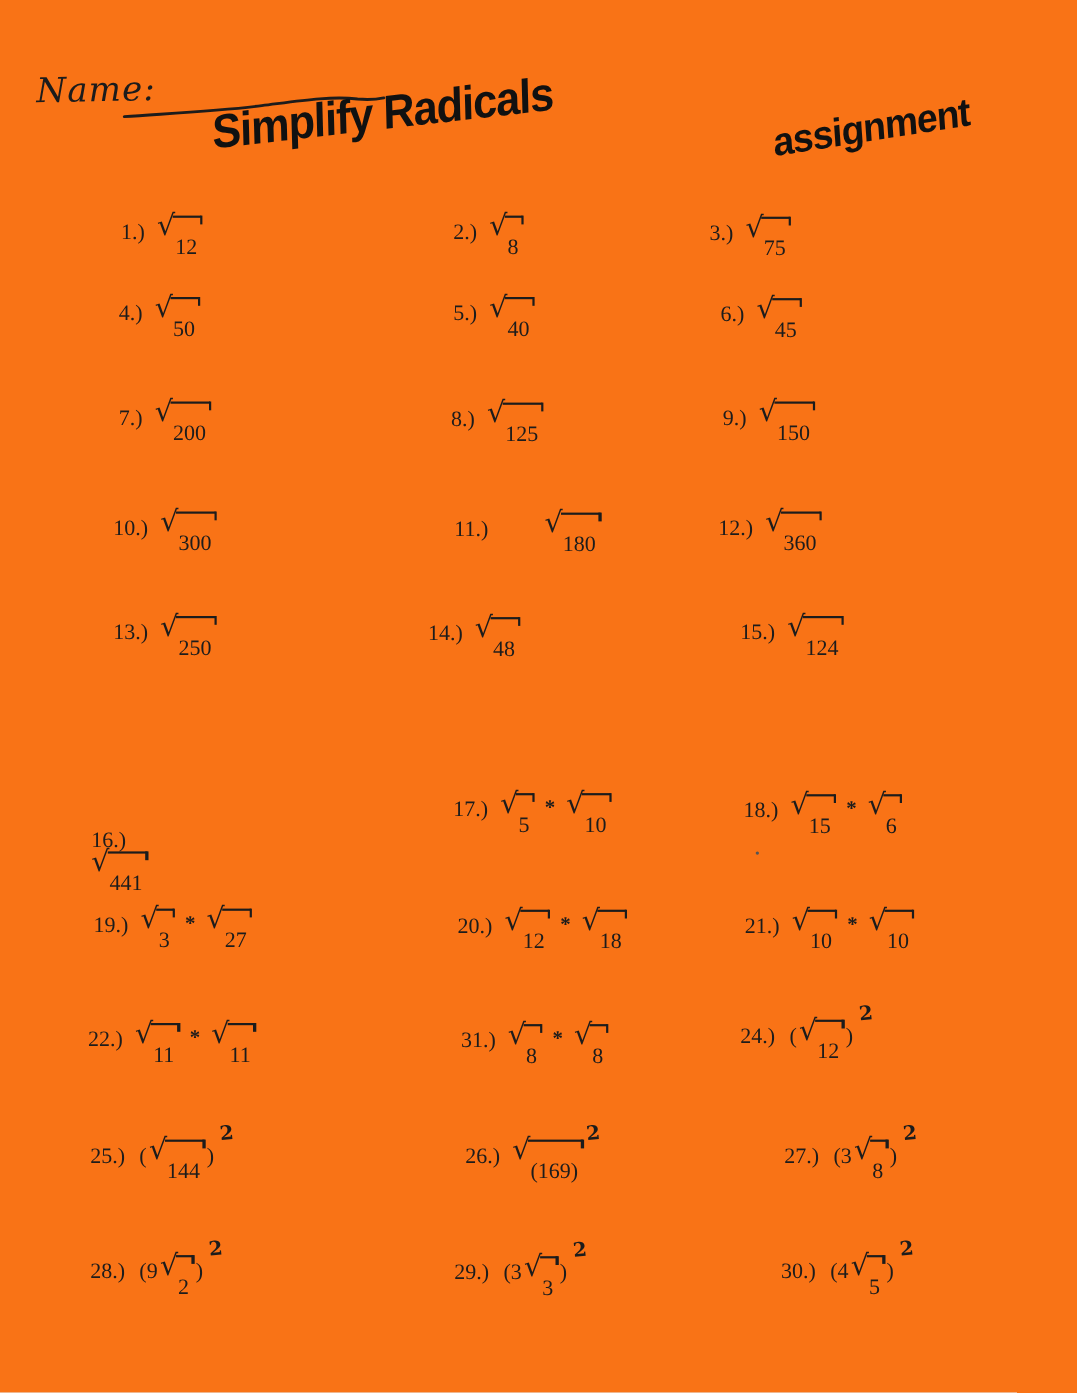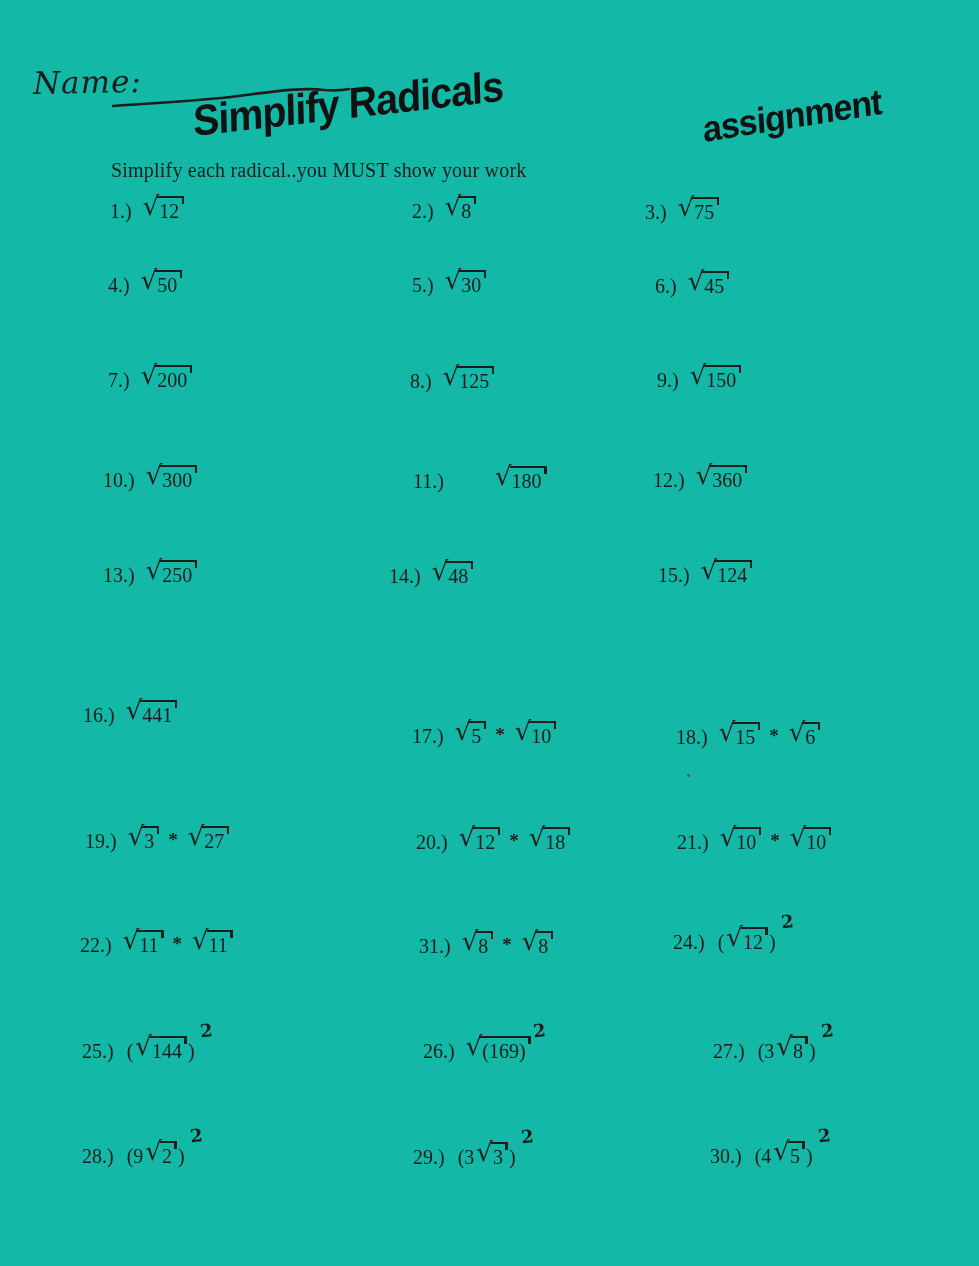--- a/index.html
+++ b/index.html
@@ -1,18 +1,18 @@
 <!DOCTYPE html>
 <html><head>
 <meta charset="utf-8">
 <style>
   html,body{margin:0;padding:0;background:#e8e8e6;}
   .page{
     position:relative;width:979px;height:1266px;margin:0 auto;
-    background:#14b8a6;color:#1c1c1c;overflow:hidden;
+    background:#f97316;color:#1c1c1c;overflow:hidden;
     font-family:"Liberation Serif",serif;
   }
   .name-label{
     position:absolute;left:33px;top:64px;
     font-family:"DejaVu Serif",serif;font-style:italic;
     font-size:31px;letter-spacing:1px;transform:rotate(-1deg);
   }
   .name-line{position:absolute;left:110px;top:82px;}
   .title{
     position:absolute;left:193px;top:100px;white-space:nowrap;
@@ -38,21 +38,21 @@
   .expr{display:inline-flex;align-items:flex-start;}
   .txt{padding-top:5px;margin:0 2px;}
   .op{padding-top:4px;margin:0 10px;font-weight:700;font-size:19px;}
   .sqrt{display:inline-flex;align-items:flex-start;}
   .sq-sign{
     font-family:"DejaVu Sans",sans-serif;
     font-size:26px;line-height:1;margin-top:-3px;margin-right:-2px;
   }
   .sq-rad{
     position:relative;border-top:2.5px solid #1c1c1c;
-    padding:3px 4px 0 2px;
+    padding:17px 4px 0 2px;
   }
   .sq-rad::after{ 
     content:"";position:absolute;right:-1px;top:-2.5px;
     width:2.5px;height:8px;background:#1c1c1c;
   }
   .sup{
     font-family:"DejaVu Serif",serif;font-weight:700;
     font-size:18px;position:relative;top:-14px;margin-left:3px;
     transform:rotate(-6deg);display:inline-block;
   }
@@ -69,21 +69,20 @@
   <span class="name-label">Name:</span>
 
   <svg class="name-line" width="242" height="30" viewBox="0 0 242 30">
     <path d="M3 24 C 45 21, 90 19, 128 14 C 160 10, 190 5, 215 8 C 226 9, 234 8, 239 7" fill="none" stroke="#1c1c1c" stroke-width="2.6" stroke-linecap="round"></path>
   </svg>
 
   <div class="title">Simplify Radicals</div>
 
   <div class="stamp">assignment</div>
 
-  <p class="instructions">Simplify each radical..you MUST show your work</p>
 
   <div id="problems">
       <div class="problem" style="left: 110px; top: 196px;">
         <span class="pnum">1.)</span>
         <span class="expr">
           <span class="sqrt">
             <span class="sq-sign">√</span>
             <span class="sq-rad">12</span>
           </span>
         </span>
@@ -113,21 +112,21 @@
             <span class="sq-sign">√</span>
             <span class="sq-rad">50</span>
           </span>
         </span>
       </div>
       <div class="problem" style="left: 412px; top: 270px;">
         <span class="pnum">5.)</span>
         <span class="expr">
           <span class="sqrt">
             <span class="sq-sign">√</span>
-            <span class="sq-rad">30</span>
+            <span class="sq-rad">40</span>
           </span>
         </span>
       </div>
       <div class="problem" style="left: 655px; top: 271px;">
         <span class="pnum">6.)</span>
         <span class="expr">
           <span class="sqrt">
             <span class="sq-sign">√</span>
             <span class="sq-rad">45</span>
           </span>
@@ -198,30 +197,30 @@
       </div>
       <div class="problem" style="left: 389px; top: 561px;">
         <span class="pnum">14.)</span>
         <span class="expr">
           <span class="sqrt">
             <span class="sq-sign">√</span>
             <span class="sq-rad">48</span>
           </span>
         </span>
       </div>
-      <div class="problem" style="left: 658px; top: 560px; align-items: center;">
+      <div class="problem" style="left: 673px; top: 560px;">
         <span class="pnum">15.)</span>
         <span class="expr">
           <span class="sqrt">
             <span class="sq-sign">√</span>
             <span class="sq-rad">124</span>
           </span>
         </span>
       </div>
-      <div class="problem" style="left: 83px; top: 700px;">
+      <div class="problem" style="left: 83px; top: 749px; flex-direction: column;">
         <span class="pnum">16.)</span>
         <span class="expr">
           <span class="sqrt">
             <span class="sq-sign">√</span>
             <span class="sq-rad">441</span>
           </span>
         </span>
       </div>
       <div class="problem" style="left: 412px; top: 721px;">
         <span class="pnum">17.)</span>

